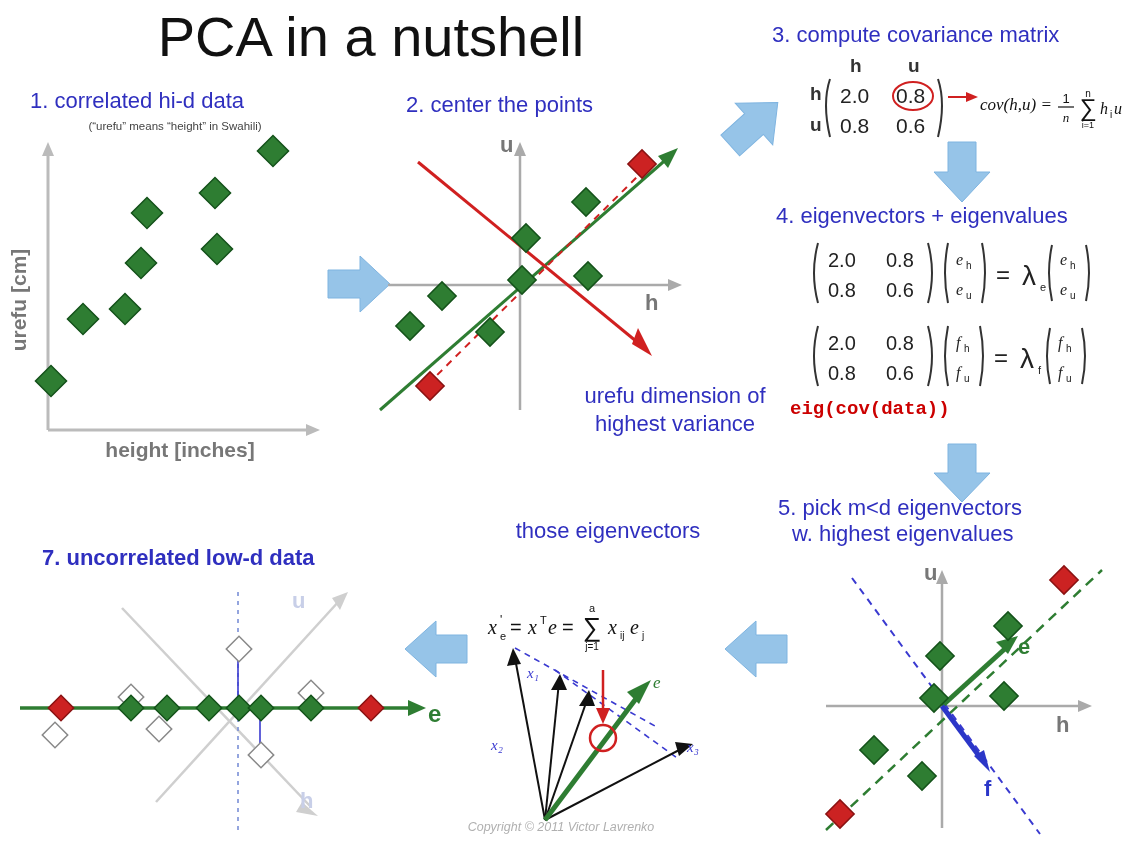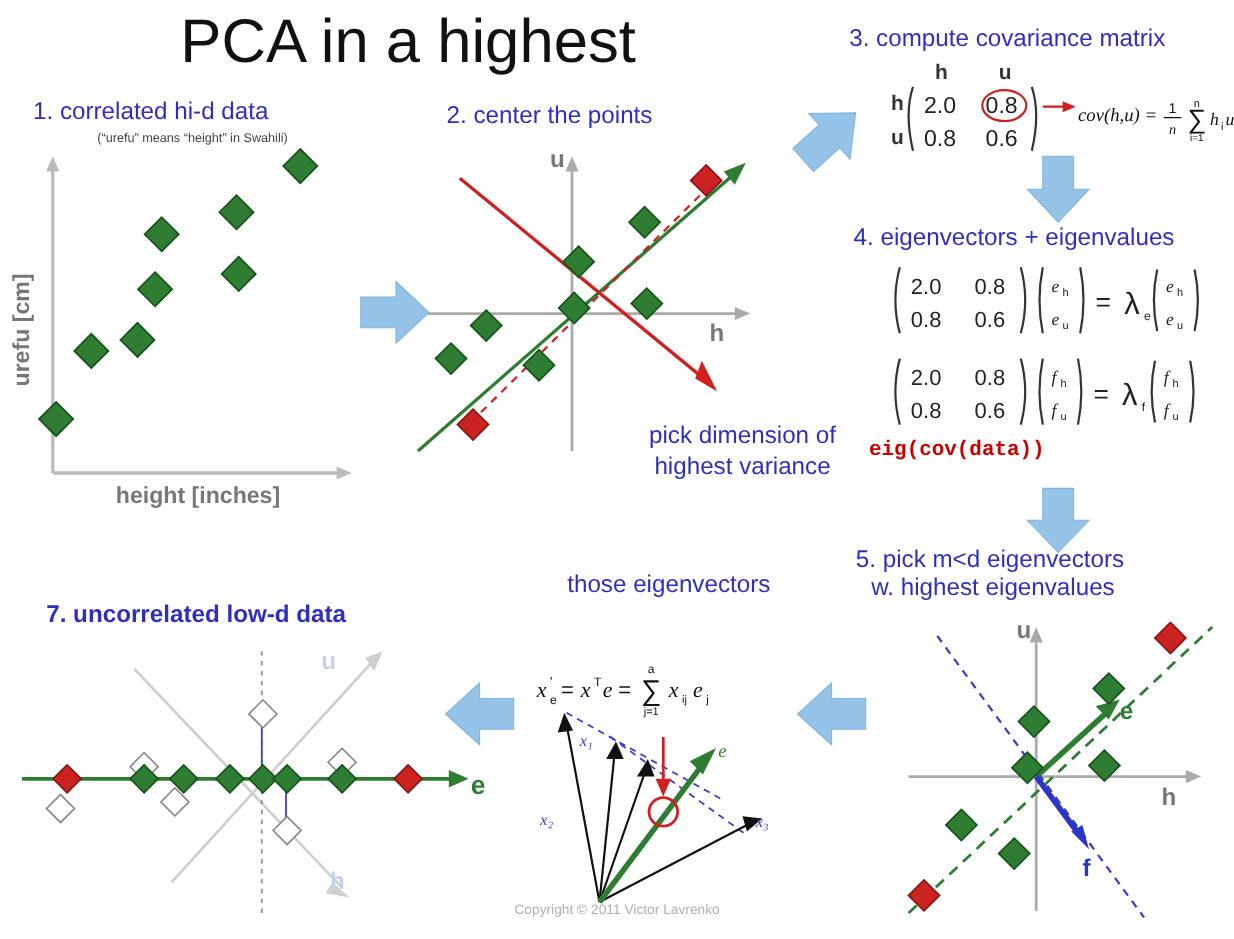--- a/index.html
+++ b/index.html
@@ -22,29 +22,29 @@
     color:#2f2fbf;font-size:22px;line-height:1.18;
   }
   .sub-note{color:#444;font-size:11.5px;}
   svg{display:block;overflow:visible;}
   .mono-red{
     color:#cc0000;font-family:"Liberation Mono", monospace;
     font-weight:bold;font-size:19px;letter-spacing:0px;
   }
   .axis-lbl{font-weight:bold;fill:#777;}
   .copyright{
-    color:#b0b0b0;font-size:12.5px;text-align:center;width:1122px;left:0;top:820px;
+    color:#b0b0b0;font-size:12.5px;text-align:center;width:1122px;left:0;top:820px;font-style:italic;
   }
   .math{font-family:"Liberation Serif", serif;font-style:italic;}
 </style>
 </head>
 <body>
 
 <div class="abs title">
-  <span class="title-inner">PCA in a highest</span>
+  <span class="title-inner">PCA in a nutshell</span>
 </div>
 
 <div class="abs" style="left:30px;top:88px;width:330px;">
   <div class="step-label">1. correlated hi-d data</div>
   <div class="sub-note" style="text-align:center;width:290px;margin-top:6px;">(“urefu” means “height” in Swahili)</div>
 </div>
 
 <div class="abs" style="left:10px;top:130px;">
   <svg width="330" height="330" viewBox="0 0 330 330">
 
@@ -110,21 +110,21 @@
       <rect x="206" y="62" width="20" height="20" transform="rotate(45 216 72)"></rect>
     </g>
     <g fill="#cc2222" stroke="#8a1212" stroke-width="1.5">
       <rect x="50" y="246" width="20" height="20" transform="rotate(45 60 256)"></rect>
       <rect x="262" y="24" width="20" height="20" transform="rotate(45 272 34)"></rect>
     </g>
   </svg>
 </div>
 
 <div class="abs step-label" style="left:560px;top:382px;width:230px;text-align:center;line-height:1.25;">
-  <div>pick dimension of</div>
+  <div>urefu dimension of</div>
   <div>highest variance</div>
 </div>
 
 <div class="abs" style="left:718px;top:88px;">
   <svg width="72" height="72" viewBox="0 0 72 72">
     <g transform="rotate(-42 36 36)">
       <polygon points="4,22 36,22 36,8 68,36 36,64 36,50 4,50" fill="#96c4e8" stroke="#7fb4e0" stroke-width="1"></polygon>
     </g>
   </svg>
 </div>

